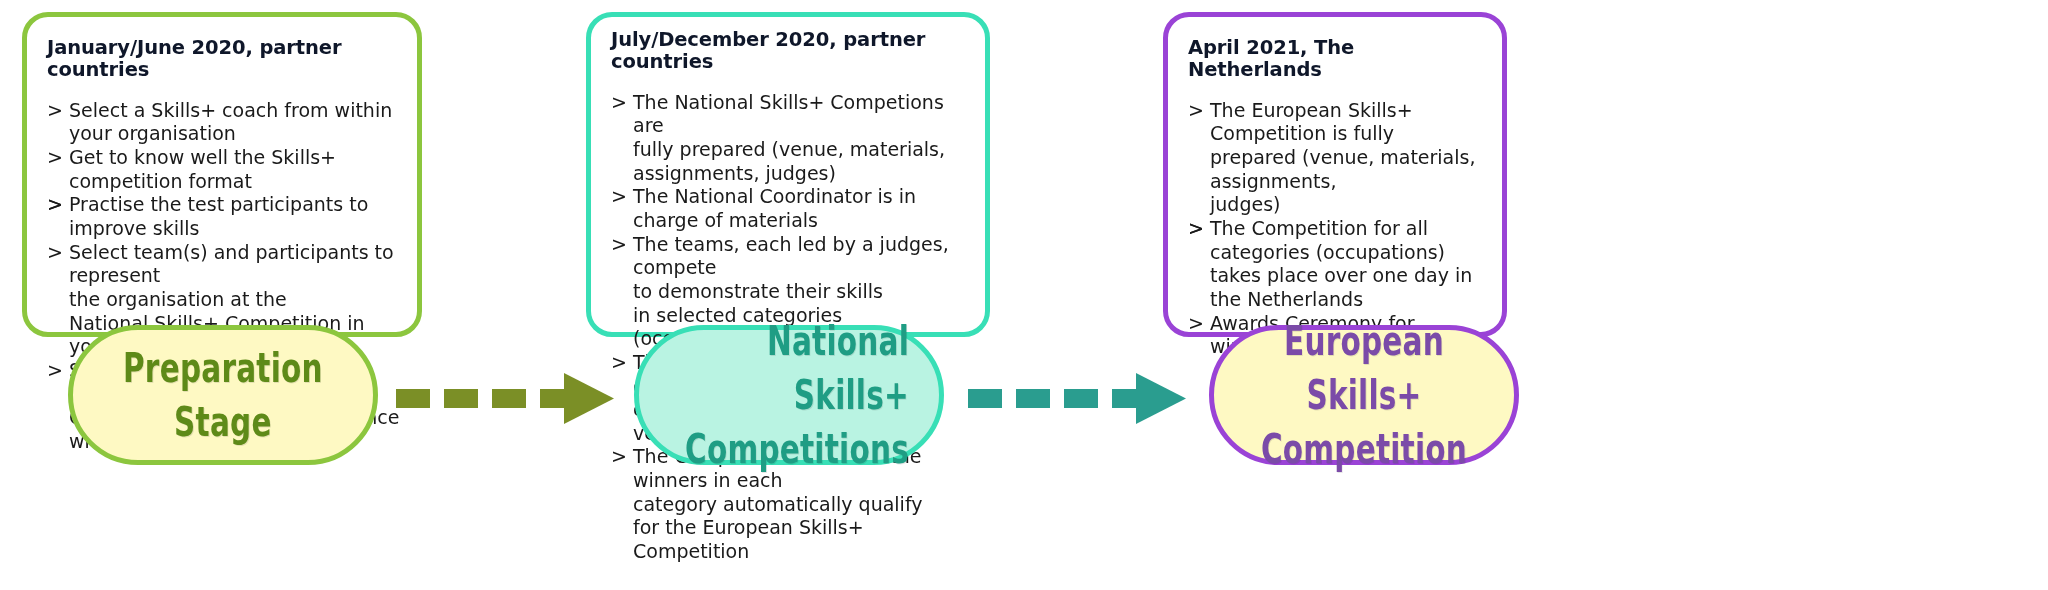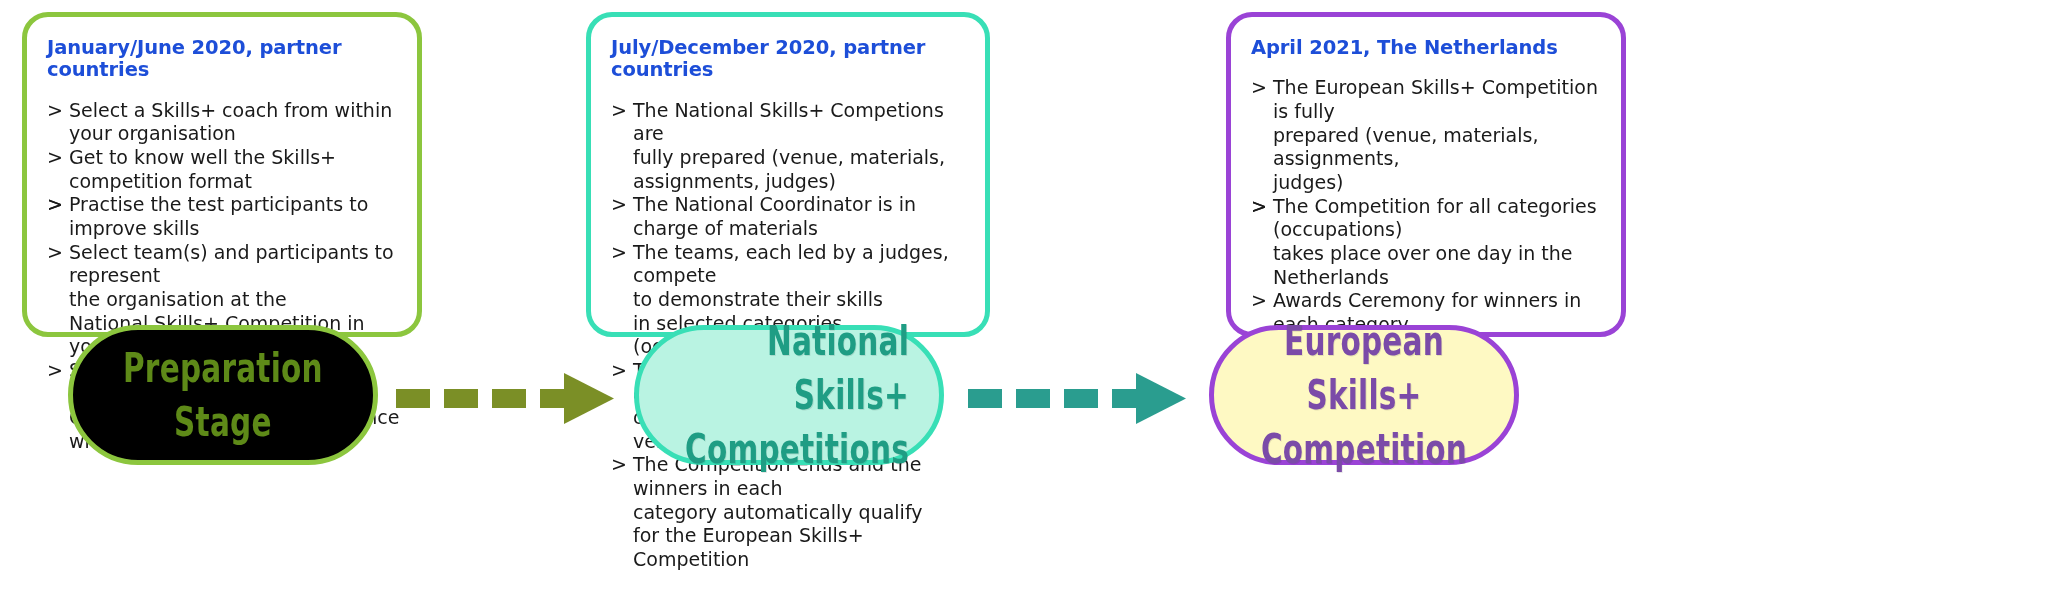--- a/index.html
+++ b/index.html
@@ -26,21 +26,21 @@
     box-sizing: border-box;
     background: #ffffff;
     border-style: solid;
     border-width: 5px;
     border-radius: 26px;
     z-index: 2;
   }
   .card-title {
     font-weight: bold;
     font-size: 19.5px;
-    color: #1d4ed8;
+    color: #0f172a;
     letter-spacing: -0.1px;
     line-height: 1.15;
   }
   .bullets {
     list-style: none;
     margin: 0;
     padding: 0;
   }
   .bullets li {
     position: relative;
@@ -68,27 +68,27 @@
     border-color: #8CC63E;
     padding: 20px 16px 0 20px;
   }
   
   #card-national {
     left: 586px;
     top: 12px;
     width: 404px;
     height: 325px;
     border-color: #38DFB6;
-    padding: 20px 16px 0 20px;
+    padding: 12px 16px 0 20px;
   }
   
   #card-european {
-    left: 1226px;
+    left: 1163px;
     top: 12px;
-    width: 400px;
+    width: 344px;
     height: 325px;
     border-color: #9A43D6;
     padding: 20px 16px 0 20px;
   }
 
   
   .pill {
     position: absolute;
     box-sizing: border-box;
     border-style: solid;
@@ -110,21 +110,21 @@
     transform-origin: center center;
     white-space: pre-line;
     text-shadow: 1px 1px 0 rgba(0,0,0,0.10);
   }
 
   #pill-prep {
     left: 68px;
     top: 325px;
     width: 310px;
     height: 140px;
-    background: #000000;
+    background: #fef9c3;
     border-color: #8CC63E;
   }
   #pill-prep .pill-label { color: #5E8A18; }
 
   #pill-national {
     left: 634px;
     top: 325px;
     width: 310px;
     height: 140px;
     background: #B9F3E2;

